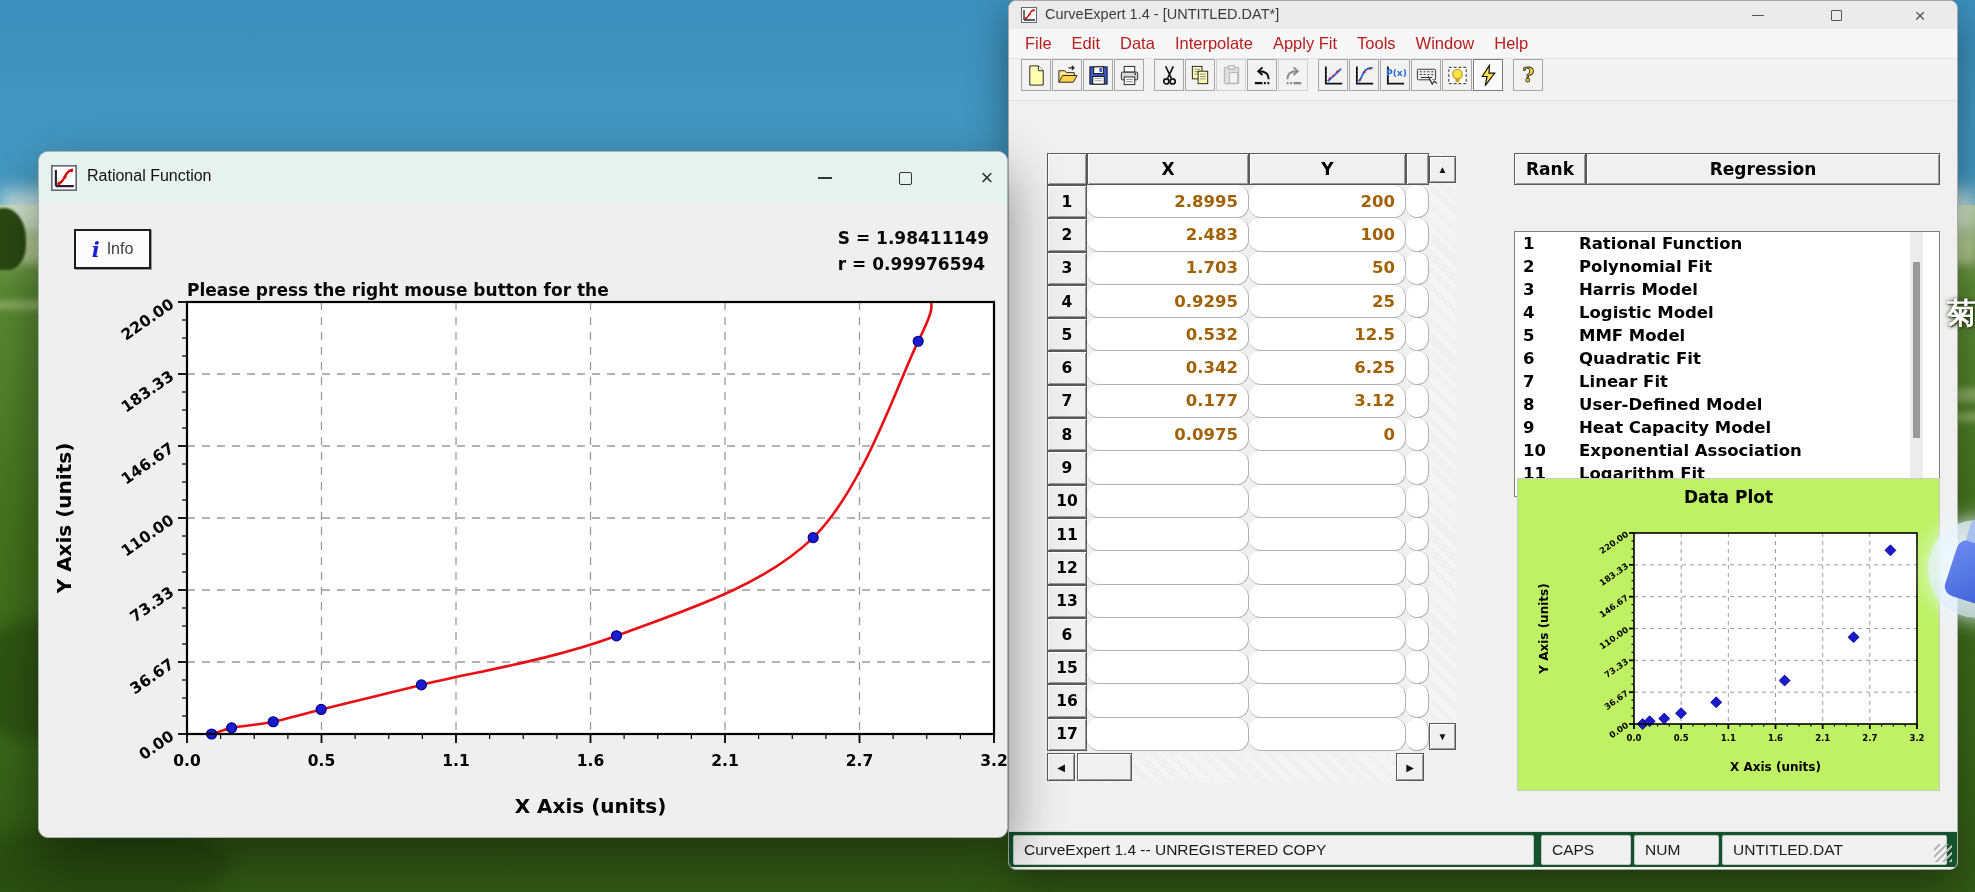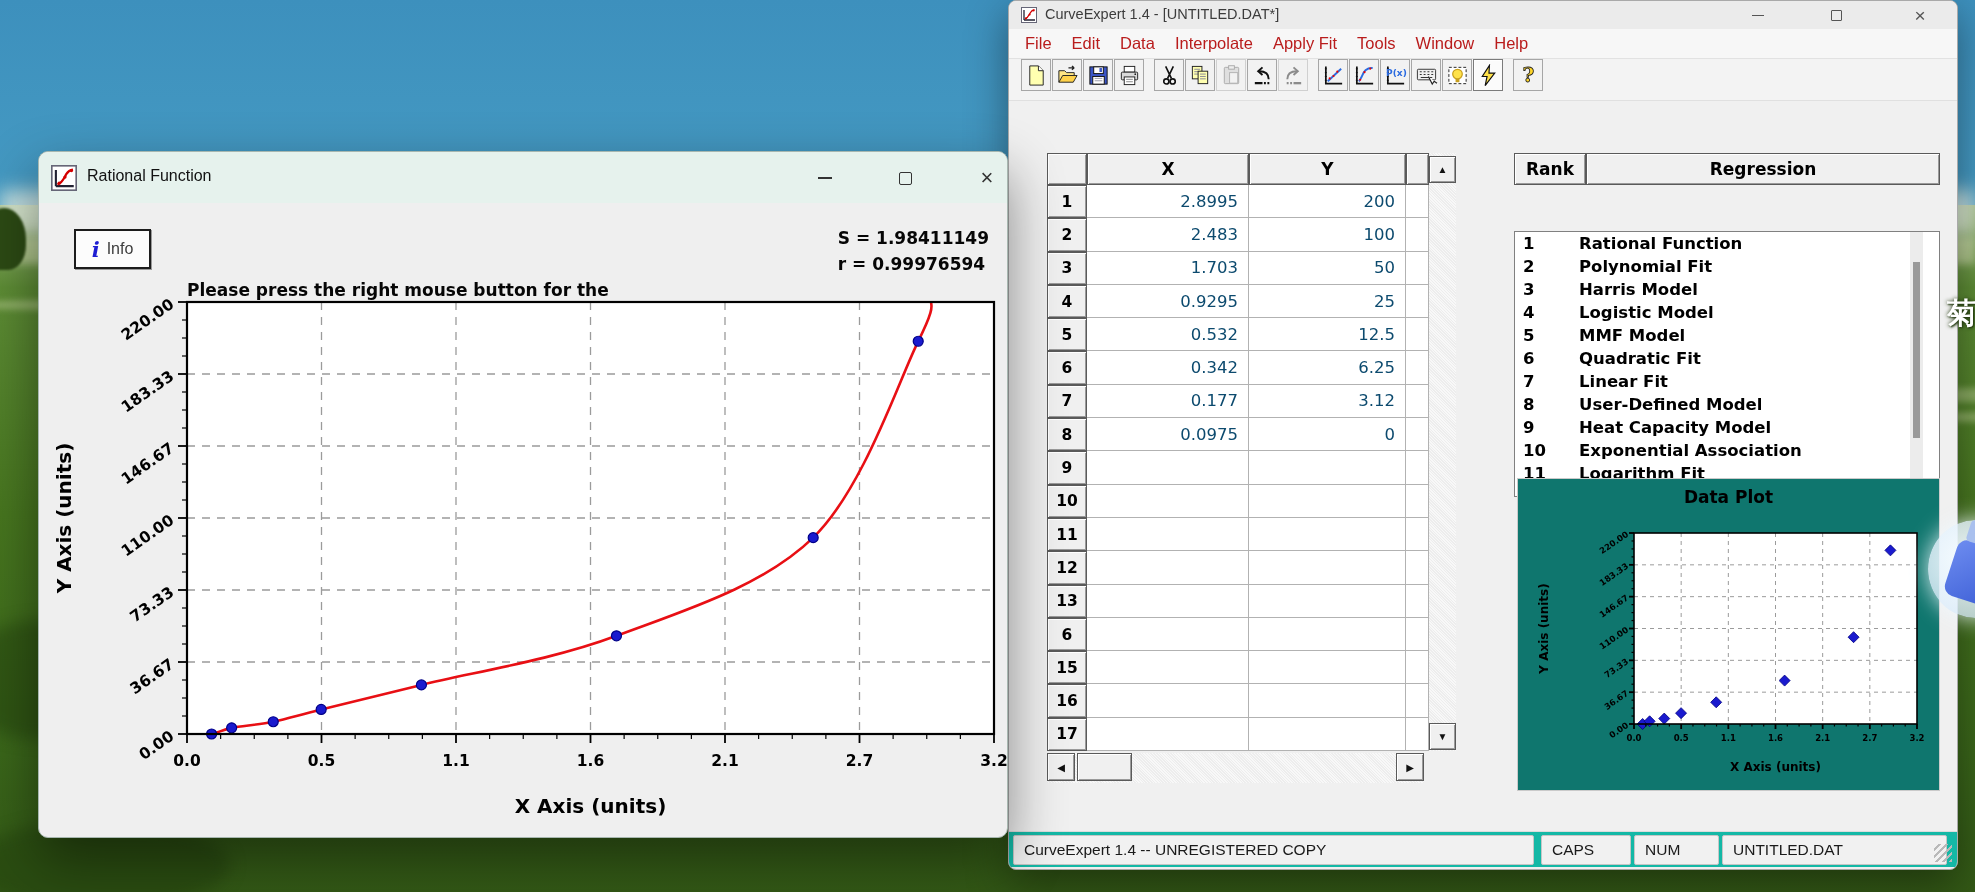--- a/index.html
+++ b/index.html
@@ -60,22 +60,22 @@
   
   .sheet { position:absolute; left:38px; top:152px; width:409px; height:630px; }
   .sheet-hdr { position:absolute; left:0; top:0; height:32px; display:flex; }
   .hcell { height:32px; display:flex; align-items:center; justify-content:center;
            font-family:"DejaVu Sans", sans-serif; font-weight:bold; font-size:17px; color:#000; }
   .rows { position:absolute; left:0; top:32px; width:382px; height:566px; display:flex; flex-direction:column; }
   .trow { flex:1; display:flex; }
   .cell-num { width:40px; font-family:"DejaVu Sans", sans-serif; font-weight:bold; font-size:15.5px;
               display:flex; align-items:center; justify-content:center; }
   .cell-val { background:#fff; border-right:1px solid #b2b2b2; border-bottom:1px solid #b2b2b2;
-              font-family:"DejaVu Sans", sans-serif; font-weight:normal; font-size:16.5px; color:#0c4a6e;
-              display:flex; align-items:center; justify-content:flex-end; padding-right:10px; }
+              font-family:"DejaVu Sans", sans-serif; font-weight:bold; font-size:16.5px; color:#a16207;
+              display:flex; align-items:center; justify-content:flex-end; padding-right:10px;border-radius:12px; }
   .cell-x { width:162px; } .cell-y { width:157px; } .cell-p { width:23px; padding:0; }
   .vscroll { position:absolute; left:382px; top:0; width:27px; height:598px;
              background:repeating-linear-gradient(45deg,#ededed 0 1px,#f8f8f8 1px 2px); }
   .sbtn { position:absolute; left:0; width:27px; height:27px; display:flex; align-items:center;
           justify-content:center; font-size:10px; color:#111; }
   .hscroll { position:absolute; left:0; top:600px; width:377px; height:30px;
              background:repeating-linear-gradient(45deg,#ededed 0 1px,#f8f8f8 1px 2px); }
   .hthumb { position:absolute; left:30px; top:0; width:55px; height:28px; }
   .hs-btn { position:absolute; top:0; width:28px; height:28px; display:flex; align-items:center;
             justify-content:center; font-size:10px; color:#111; }
@@ -86,27 +86,27 @@
   .rank-list { position:relative; height:266px; background:#fff; border:1px solid #808080;
                overflow:hidden;margin-top:46px; }
   .rk-item { height:23px; line-height:23px; font-family:"DejaVu Sans", sans-serif; font-weight:bold;
              font-size:16.5px; color:#000; white-space:nowrap; }
   .rk-item .rk-n { display:inline-block; width:64px; padding-left:8px; }
   .rk-scroll { position:absolute; right:16px; top:0; width:13px; height:100%; background:#ececec; }
   .rk-thumb { position:absolute; left:3px; top:30px; width:7px; height:176px; background:#9a9a9a; }
 
   
   .preview-panel { position:absolute; left:508px; top:477px; width:423px; height:313px;
-                   background:#0f766e; border:1px solid #cacaca; }
+                   background:#bef264; border:1px solid #cacaca; }
   .preview-title { position:absolute; left:0; top:8px; width:100%; text-align:center;
                    font-family:"DejaVu Sans", sans-serif; font-weight:bold; font-size:17px; color:#000; }
   .preview-svg { position:absolute; inset:0; }
 
   
-  .statusbar { position:absolute; left:0; top:830px; width:100%; height:36px; background:#14b8a6;
+  .statusbar { position:absolute; left:0; top:830px; width:100%; height:36px; background:#14532d;
                border-top:1px solid #dcdcdc;padding-left:32px; }
   .spanel { position:absolute; top:3px; height:30px; background:#f1f1f1; border:1px solid #c6c6c6;
             border-radius:2px; display:flex; align-items:center; padding-left:10px;
             font-size:15.5px; color:#1a1a1a; white-space:nowrap; }
   .grip { position:absolute; right:5px; top:12px; width:18px; height:18px;
           background:repeating-linear-gradient(135deg, transparent 0 3px, #b9b9b9 3px 5px); }
 
   
   .plot-win { position:absolute; left:38px; top:151px; width:970px; height:687px; z-index:20;
               background:#efefef; border:1px solid #a7b7b0; border-radius:10px;

